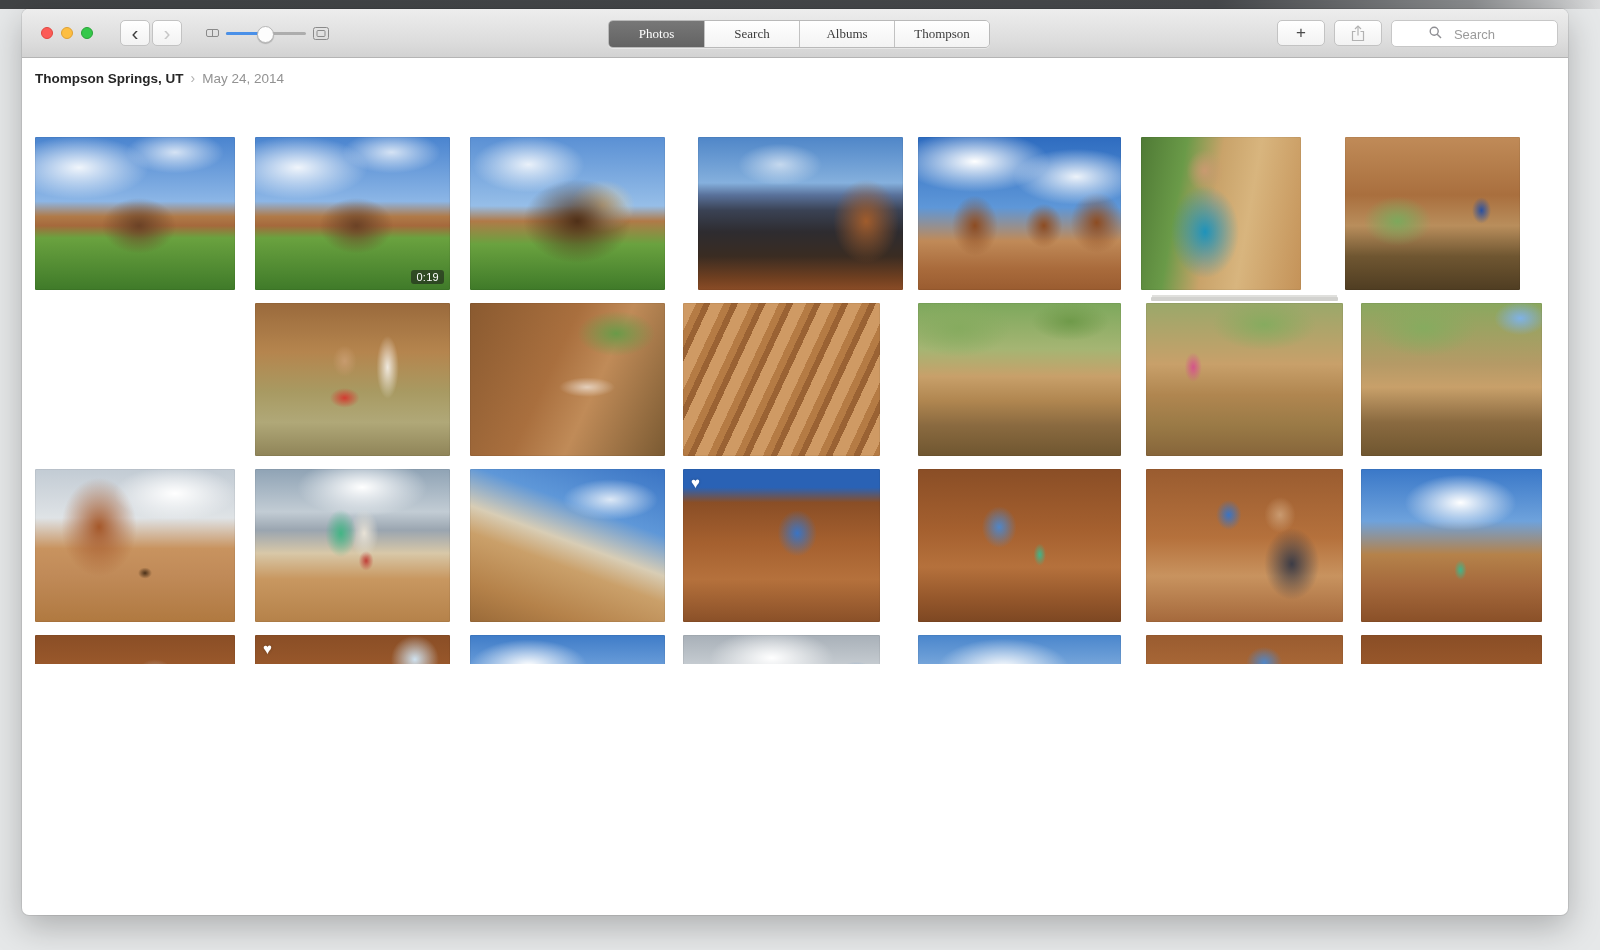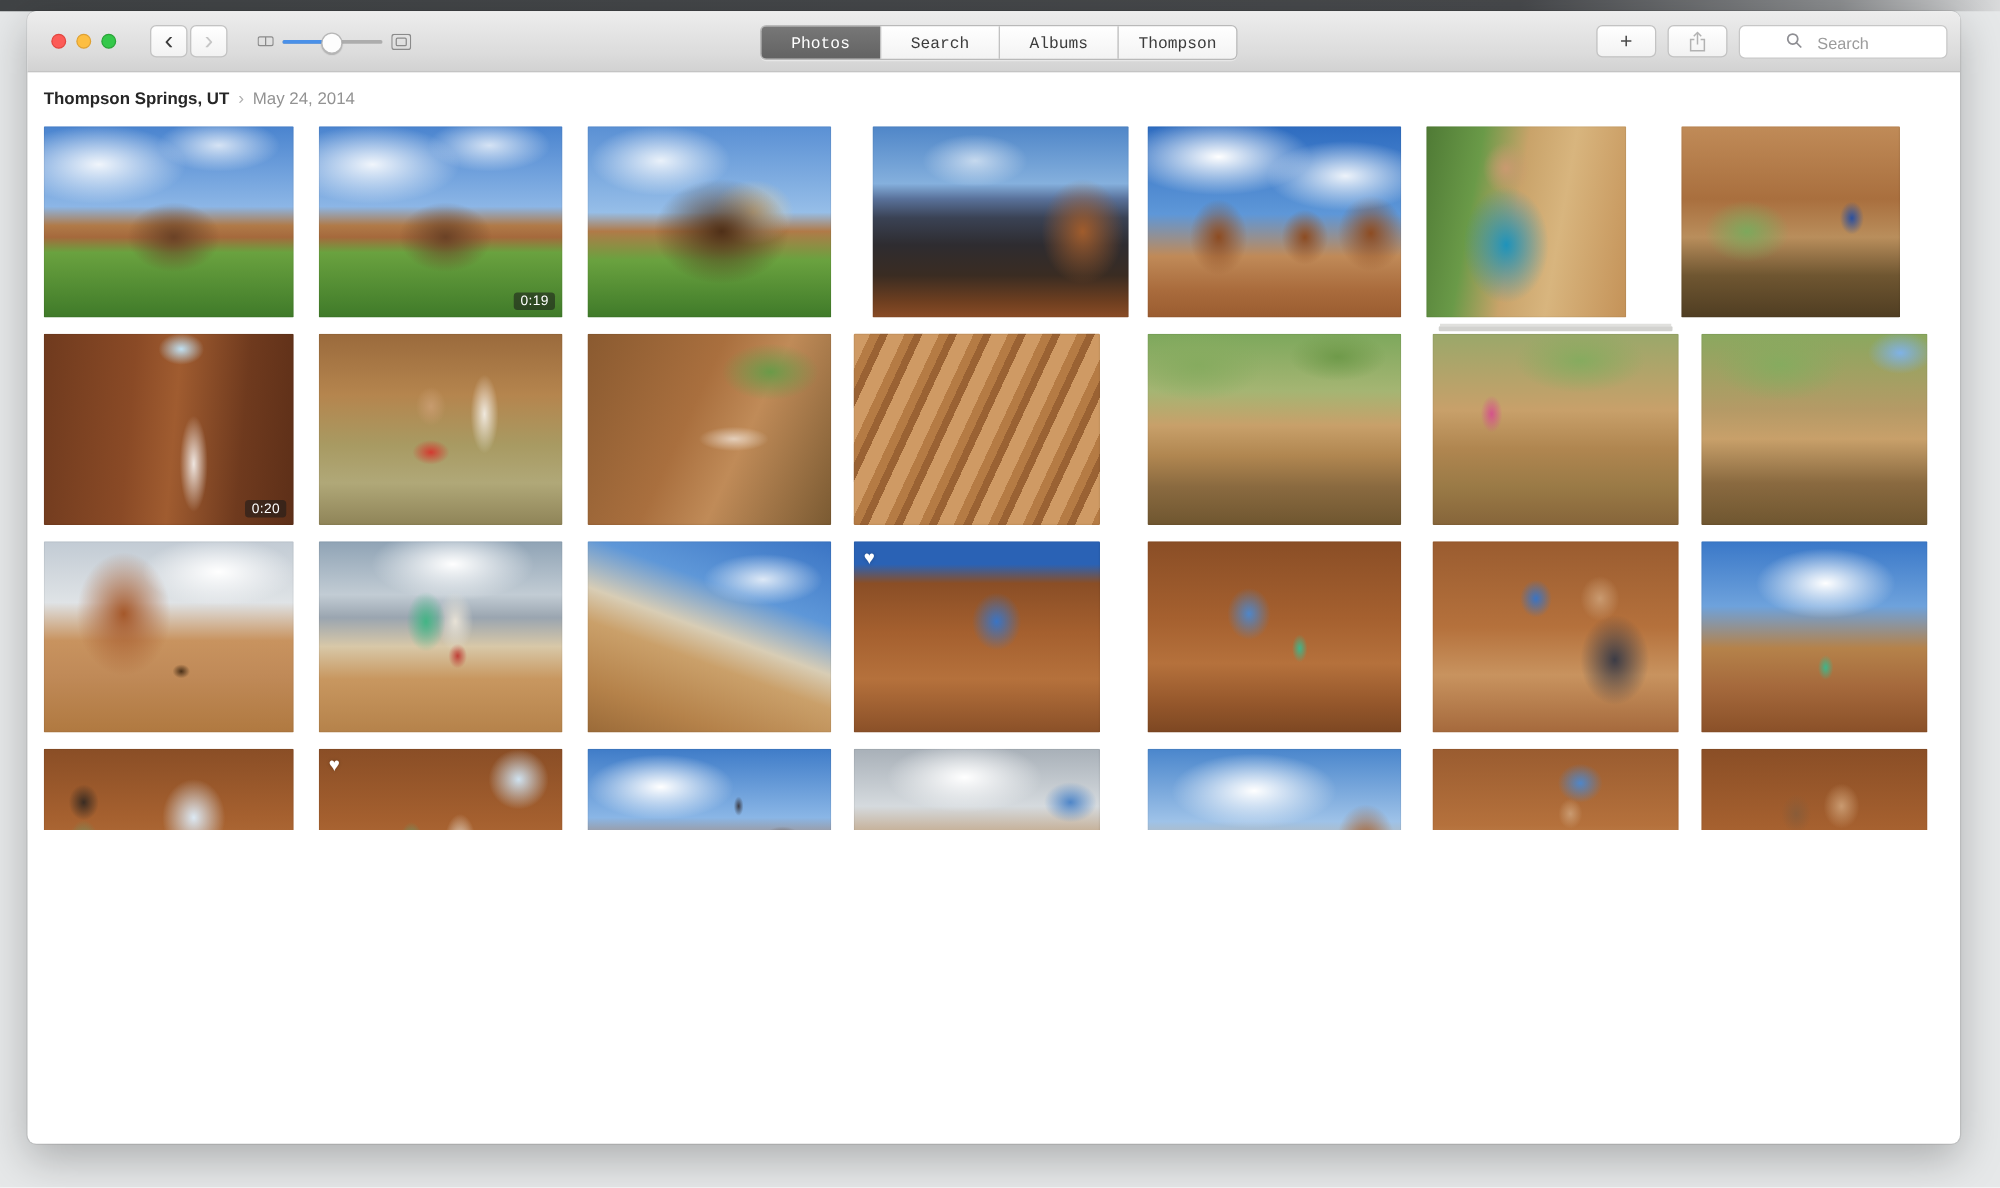--- a/index.html
+++ b/index.html
@@ -40,21 +40,21 @@
   .zfill{position:absolute;left:0;top:0;height:3px;border-radius:2px;}
   .zthumb{position:absolute;top:-6px;width:15px;height:15px;border-radius:50%;
     background:#fdfdfd;border:1px solid #b7b7b7;box-shadow:0 1px 1px rgba(0,0,0,.2);
     transform:translateX(-7px);}
 
   .segments{position:absolute;left:586px;top:11px;height:26px;display:flex;
     border:1px solid #b9b9b9;border-radius:5px;overflow:hidden;
     box-shadow:0 1px 0 rgba(255,255,255,.4);}
   .seg{width:95px;height:26px;border:none;padding:0;margin:0;cursor:pointer;
     background:linear-gradient(180deg,#ffffff,#f3f3f3);
-    font-family:Liberation Mono, monospace;font-size:13px;color:#3b3b3b;
+    font-family:Liberation Serif, serif;font-size:13px;color:#3b3b3b;
     border-left:1px solid #c2c2c2;text-align:center;}
   .seg:first-child{border-left:none;}
   .seg.selected{background:linear-gradient(180deg,#777777,#636363);color:#ffffff;border-left:none;}
 
   .rightctl{position:absolute;right:10px;top:0;height:48px;display:flex;align-items:center;gap:9px;}
   .tbtn{width:48px;height:26px;border:1px solid #c3c3c3;border-radius:5px;
     background:linear-gradient(180deg,#ffffff,#f2f2f2);cursor:pointer;
     font-family:"Liberation Sans",sans-serif;font-size:17px;color:#4a4a4a;
     display:flex;align-items:center;justify-content:center;padding:0;}
   .search{position:relative;width:165px;height:25px;border:1px solid #c7c7c7;border-radius:5px;
@@ -66,21 +66,21 @@
 
   
   .content{position:relative;height:606px;background:#fff;overflow:hidden;}
   .breadcrumb{position:absolute;left:13px;top:12px;display:flex;align-items:center;font-size:13.5px;}
   .crumb-loc{font-weight:bold;color:#262626;cursor:pointer;}
   .crumb-sep{color:#b0b0b0;margin:0 7px;font-size:14px;}
   .crumb-date{color:#929292;}
 
   .grid{position:absolute;inset:0;}
   .tile{position:absolute;border-radius:1px;cursor:pointer;
-    box-shadow:inset 0 0 0 1px rgba(0,0,0,.05);background-color:#b5824a;}
+    box-shadow:inset 0 0 0 1px rgba(0,0,0,.05);background-color:#b5824a;margin-top:36px;}
   .badge{position:absolute;right:6px;bottom:6px;color:#fff;font-size:11px;
     padding:1px 5px;border-radius:3px;letter-spacing:.3px;}
   .heart{position:absolute;left:8px;top:5px;color:#ffffff;font-size:15px;
     text-shadow:0 0 3px rgba(0,0,0,.25);}
   .stack{position:absolute;top:-6px;left:5px;right:5px;height:4px;background:#d2d2cf;
     border-radius:1px;box-shadow:0 -3px 0 -1px #e0e0dd;}
 
   
   .s-meadow{background:
     radial-gradient(100px 45px at 22% 20%,rgba(255,255,255,.9),transparent 70%),
@@ -301,23 +301,20 @@
     <div class="grid" id="grid">
         <div class="tile s-meadow" title="Woman riding horse in green meadow" style="left: 13px; top: 43px; width: 200px; height: 153px;"></div>
         <div class="tile s-meadow" title="Video of woman riding horse in meadow" style="left: 233px; top: 43px; width: 195px; height: 153px;">
           <span class="badge" style="background: rgba(25, 25, 25, 0.55);">0:19</span>
         </div>
         <div class="tile s-horse" title="Close-up of woman on horse" style="left: 448px; top: 43px; width: 195px; height: 153px;"></div>
         <div class="tile s-overlook" title="Hiker standing on canyon overlook" style="left: 676px; top: 43px; width: 205px; height: 153px;"></div>
         <div class="tile s-monument" title="Monument Valley buttes under clouds" style="left: 896px; top: 43px; width: 203px; height: 153px;"></div>
         <div class="tile s-blueshirt" title="Young man in blue shirt beside rock wall" style="left: 1119px; top: 43px; width: 160px; height: 153px;"></div>
         <div class="tile s-stream" title="Person wading in creek below red cliffs" style="left: 1323px; top: 43px; width: 175px; height: 153px;"></div>
-        <div class="tile s-falls" title="Video of waterfall in red rock canyon" style="left: 13px; top: 209px; width: 200px; height: 153px;">
-          <span class="badge" style="background: rgba(25, 25, 25, 0.55);">0:20</span>
-        </div>
         <div class="tile s-swimmer" title="Man in red shorts standing in swimming hole" style="left: 233px; top: 209px; width: 195px; height: 153px;"></div>
         <div class="tile s-ledge" title="Creek flowing over red rock ledge" style="left: 448px; top: 209px; width: 195px; height: 153px;"></div>
         <div class="tile s-ripples" title="Ripples in red sand" style="left: 661px; top: 209px; width: 197px; height: 153px;"></div>
         <div class="tile s-creek" title="Creek through green canyon" style="left: 896px; top: 209px; width: 203px; height: 153px;"></div>
         <div class="tile s-girlcreek" title="Woman wading across creek (burst stack)" style="left: 1124px; top: 209px; width: 197px; height: 153px;">
           <div class="stack"></div>
         </div>
         <div class="tile s-creek2" title="Creek with person resting on rocks" style="left: 1339px; top: 209px; width: 181px; height: 153px;"></div>
         <div class="tile s-butte" title="Horse grazing below desert butte" style="left: 13px; top: 375px; width: 200px; height: 153px;"></div>
         <div class="tile s-couplewalk" title="Couple hiking on slickrock under clouds" style="left: 233px; top: 375px; width: 195px; height: 153px;"></div>

